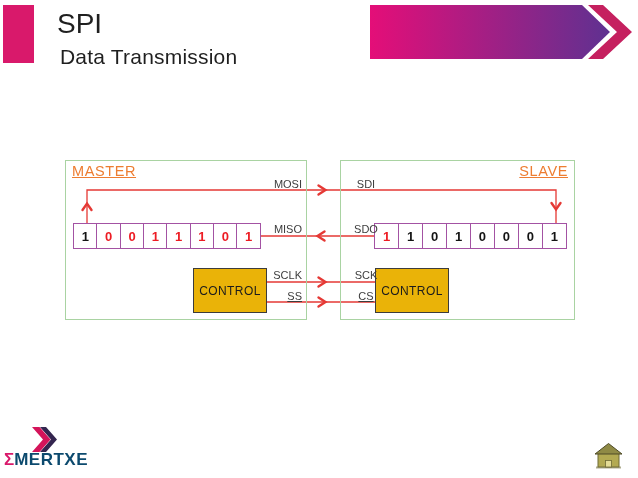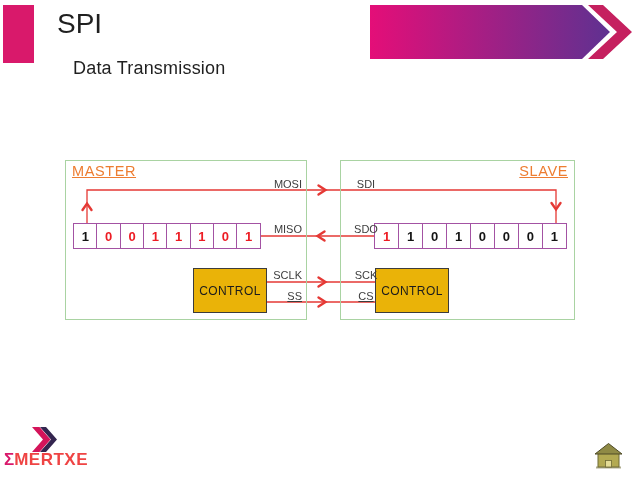--- a/index.html
+++ b/index.html
@@ -3,21 +3,21 @@
 <meta charset="utf-8">
 <style>
   html,body{margin:0;padding:0;background:#fff;}
   .slide{
     position:relative;width:638px;height:478px;background:#ffffff;overflow:hidden;
     font-family:"Liberation Sans", sans-serif;
   }
   
   .accent-square{position:absolute;left:3px;top:5px;width:31px;height:58px;background:#D9196B;}
   .page-title{position:absolute;left:57px;top:9px;margin:0;font-size:28px;font-weight:400;color:#1f1f1f;line-height:1.1;}
-  .page-subtitle{position:absolute;left:57px;top:42px;margin:16px;font-size:18px;font-weight:400;color:#1f1f1f;letter-spacing:.2px;}
+  .page-subtitle{position:absolute;left:57px;top:42px;margin:3px;font-size:21px;font-weight:400;color:#1f1f1f;letter-spacing:.2px;}
   .banner{position:absolute;left:370px;top:5px;width:268px;height:54px;}
   
   .wires{position:absolute;left:0;top:0;width:638px;height:478px;pointer-events:none;}
   .device{position:absolute;border:1px solid #A9D3A2;background:transparent;}
   .device.master{left:65px;top:160px;width:240px;height:158px;}
   .device.slave{left:340px;top:160px;width:233px;height:158px;}
   .device-label{position:absolute;font-size:14.5px;color:#ED7D31;letter-spacing:.6px;text-decoration:underline;}
   .device-label.master{left:72px;top:163px;}
   .device-label.slave{right:70px;top:163px;}
   .register{position:absolute;top:223px;height:26px;display:flex;}
@@ -35,21 +35,21 @@
   .control.master{left:193px;}
   .control.slave{left:375px;}
   .sig{position:absolute;font-size:11px;line-height:9px;color:#3d3d3d;}
   .sig.m{left:260px;width:42px;text-align:right;}
   .sig.s{left:345px;width:42px;text-align:center;}
   .sig.row-mosi{top:180px;} .sig.row-miso{top:225px;}
   .sig.row-sclk{top:271px;} .sig.row-ss{top:292px;text-decoration:underline;}
   
   .logo{position:absolute;left:4px;top:450px;display:flex;align-items:baseline;}
   .logo .sigma{font-size:17px;font-weight:bold;color:#D9196B;}
-  .logo .name{font-size:17px;font-weight:bold;color:#ef4444;letter-spacing:.5px;}
+  .logo .name{font-size:17px;font-weight:bold;color:#0c4a6e;letter-spacing:.5px;}
   .logo-chevron{position:absolute;left:32px;top:427px;width:25px;height:25px;}
   .home{position:absolute;left:594px;top:443px;width:29px;height:27px;cursor:pointer;}
 </style>
 </head>
 <body>
 
 <div class="slide">
 
   <div class="accent-square"></div>
   <h1 class="page-title">SPI</h1>

